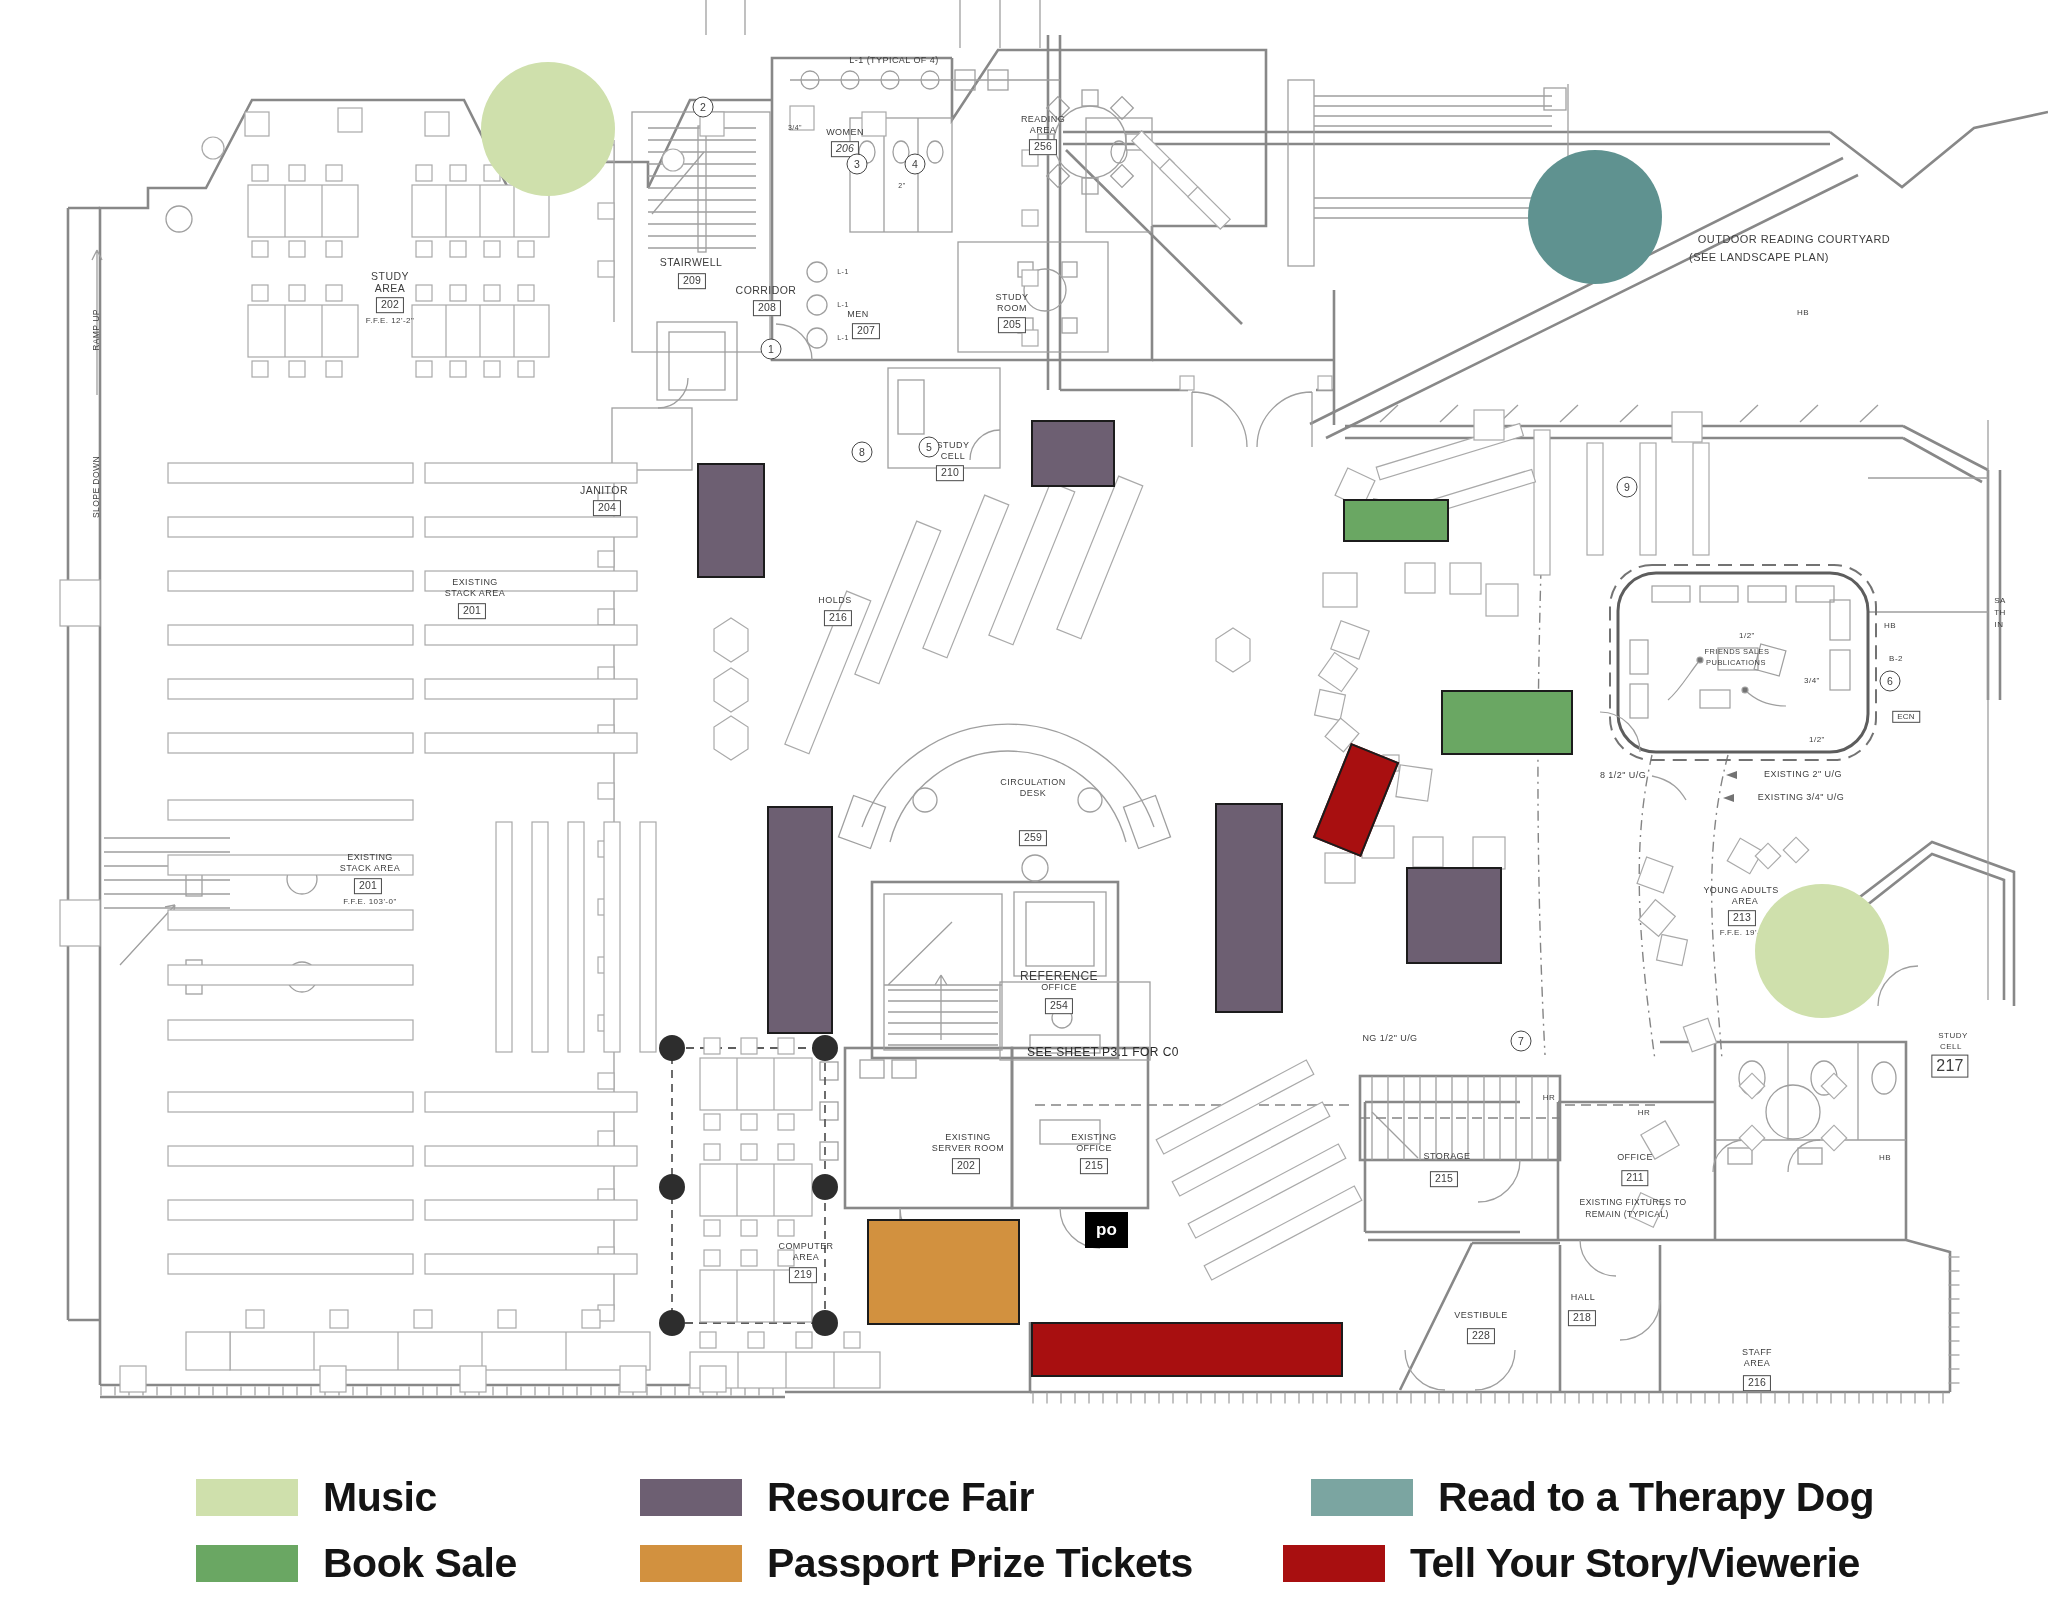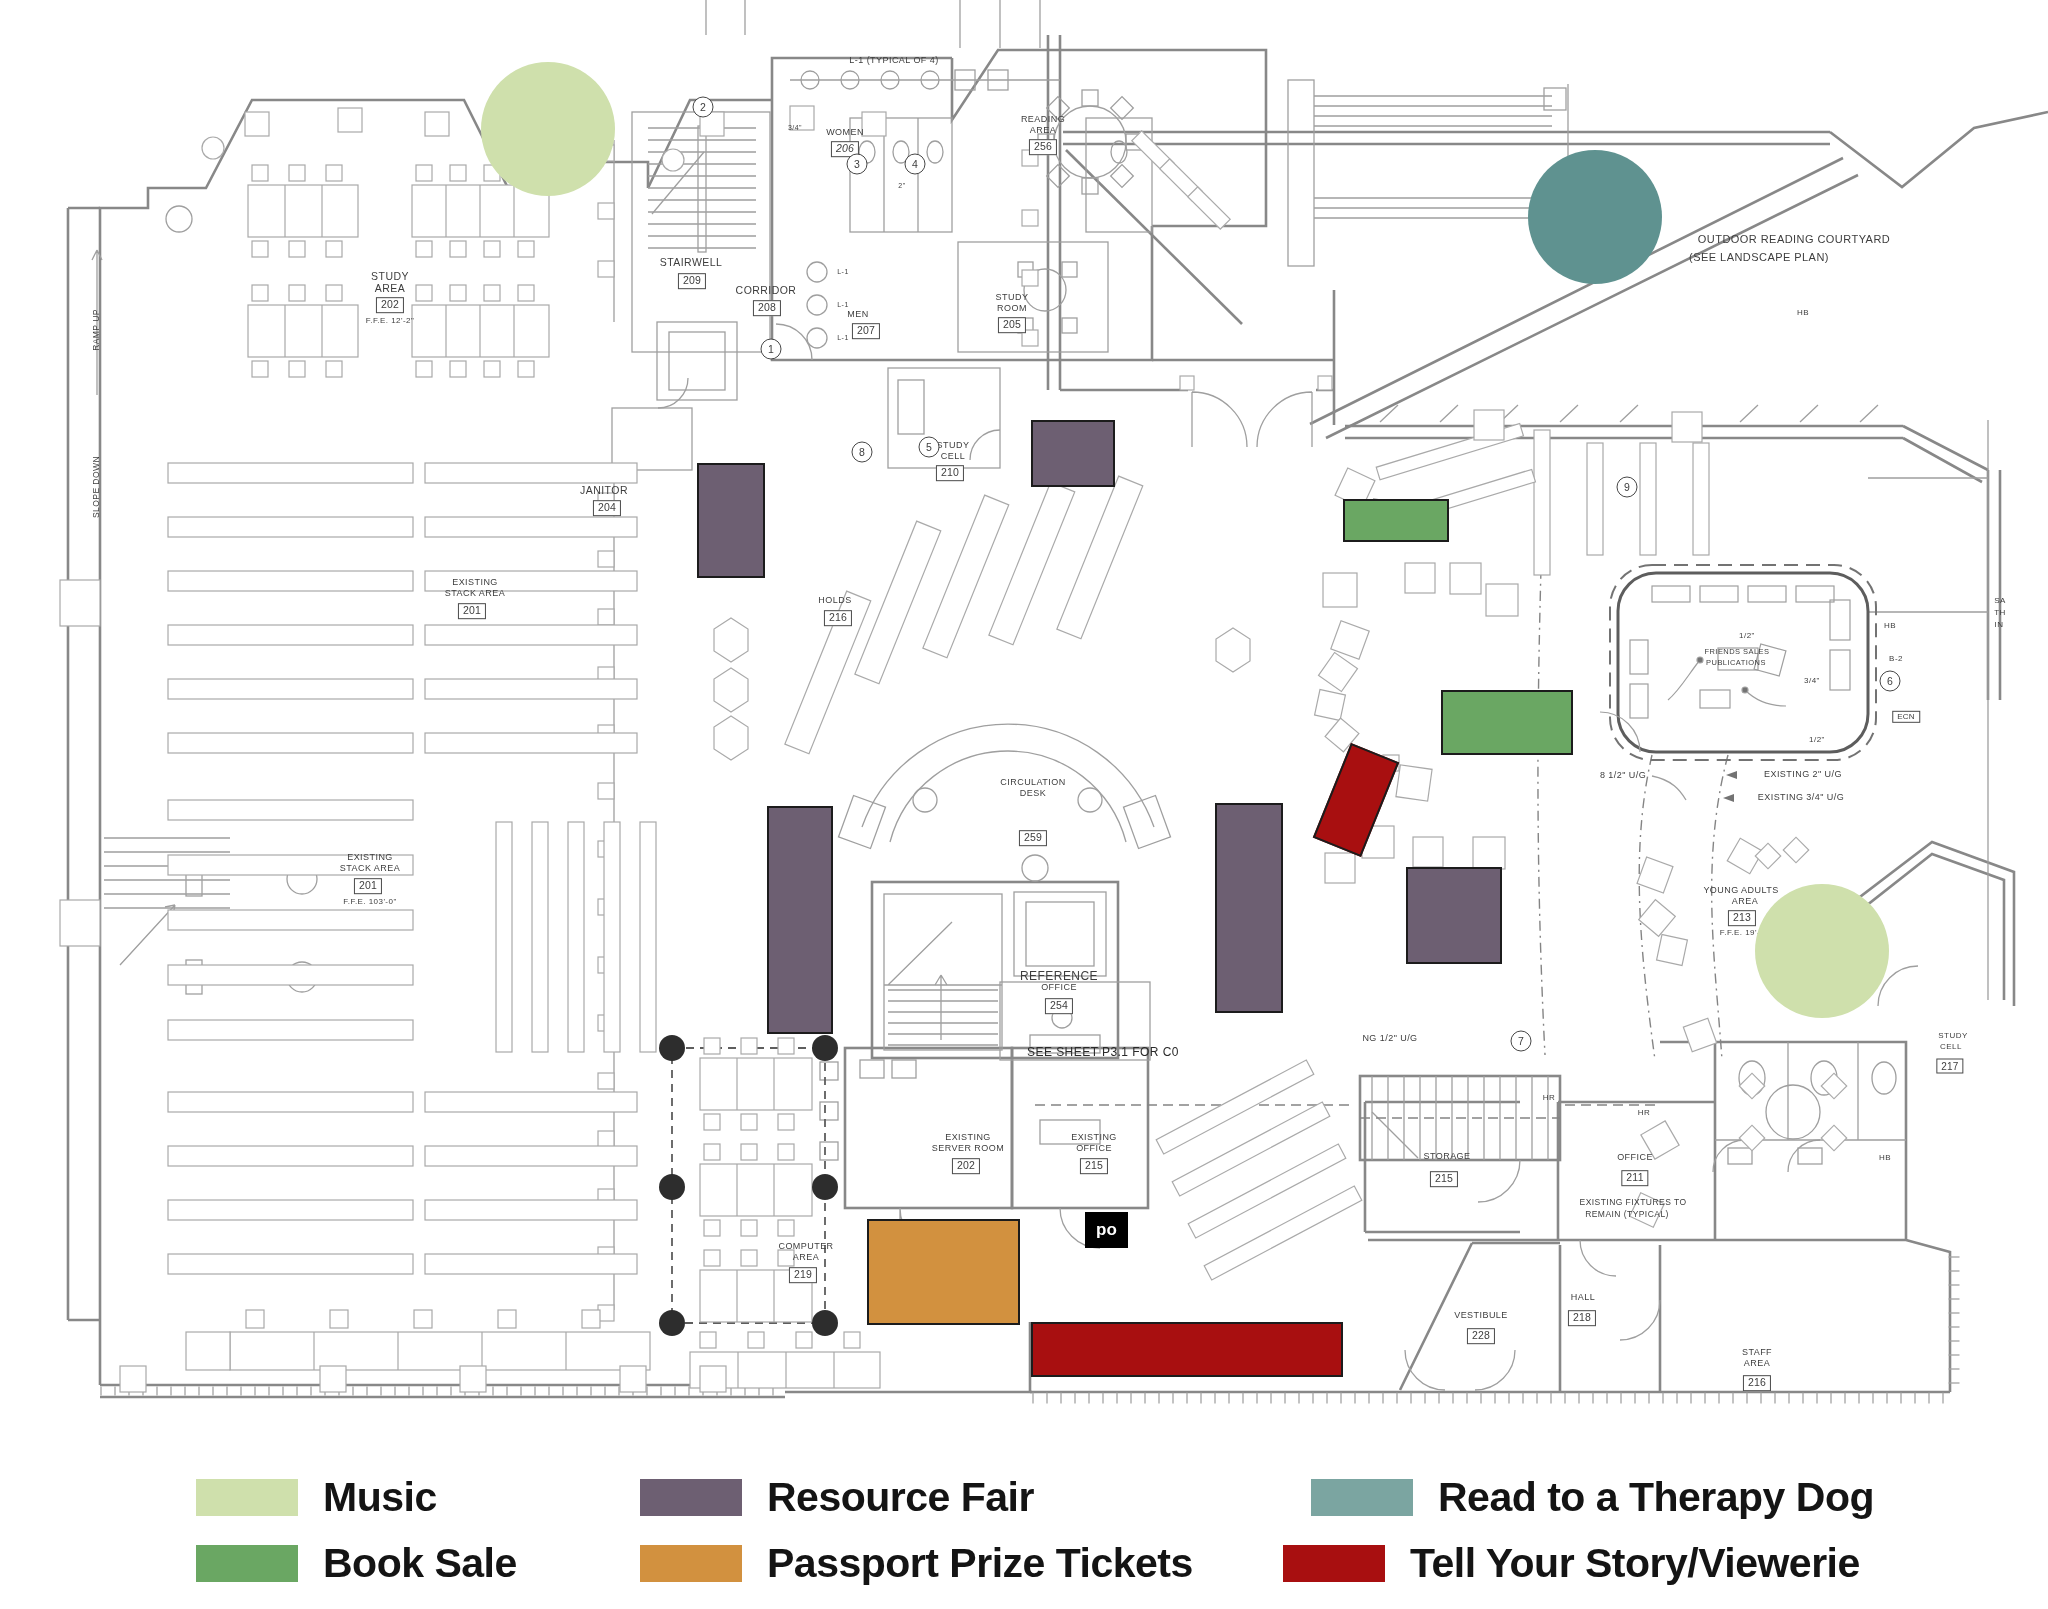--- a/index.html
+++ b/index.html
@@ -494,21 +494,21 @@
       <div class="plabel" style="left: 1747px; top: 636px; font-size: 8px; transform: translate(-50%, -50%);">1/2"</div>
       <div class="plabel" style="left: 1812px; top: 681px; font-size: 8px; transform: translate(-50%, -50%);">3/4"</div>
       <div class="plabel" style="left: 1817px; top: 740px; font-size: 8px; transform: translate(-50%, -50%);">1/2"</div>
       <div class="plabel" style="left: 1890px; top: 626px; font-size: 8px; transform: translate(-50%, -50%);">HB</div>
       <div class="plabel" style="left: 1896px; top: 659px; font-size: 8px; transform: translate(-50%, -50%);">B-2</div>
       <div class="plabel boxed" style="left: 1906px; top: 717px; font-size: 8px; transform: translate(-50%, -50%);">ECN</div>
       <div class="plabel" style="left: 1803px; top: 313px; font-size: 8px; transform: translate(-50%, -50%);">HB</div>
       <div class="plabel" style="left: 1885px; top: 1158px; font-size: 8px; transform: translate(-50%, -50%);">HB</div>
       <div class="plabel" style="left: 1953px; top: 1036px; font-size: 8px; transform: translate(-50%, -50%);">STUDY</div>
       <div class="plabel" style="left: 1951px; top: 1047px; font-size: 8px; transform: translate(-50%, -50%);">CELL</div>
-      <div class="plabel boxed" style="left: 1950px; top: 1066px; font-size: 10px; transform: translate(-50%, -50%);">217</div>
+      <div class="plabel boxed" style="left: 1950px; top: 1066px; font-size: 16px; transform: translate(-50%, -50%);">217</div>
       <div class="plabel" style="left: 2000px; top: 601px; font-size: 8px; transform: translate(-50%, -50%);">SA</div>
       <div class="plabel" style="left: 2000px; top: 613px; font-size: 8px; transform: translate(-50%, -50%);">TH</div>
       <div class="plabel" style="left: 1999px; top: 625px; font-size: 8px; transform: translate(-50%, -50%);">IN</div>
       <div class="plabel" style="left: 843px; top: 272px; font-size: 7px; transform: translate(-50%, -50%);">L-1</div>
       <div class="plabel" style="left: 843px; top: 305px; font-size: 7px; transform: translate(-50%, -50%);">L-1</div>
       <div class="plabel" style="left: 843px; top: 338px; font-size: 7px; transform: translate(-50%, -50%);">L-1</div>
       <div class="plabel" style="left: 795px; top: 128px; font-size: 7px; transform: translate(-50%, -50%);">3/4"</div>
       <div class="plabel" style="left: 902px; top: 186px; font-size: 7px; transform: translate(-50%, -50%);">2"</div>
       <div class="plabel circled" style="left: 771px; top: 349px; font-size: 10.5px; transform: translate(-50%, -50%);">1</div>
       <div class="plabel circled" style="left: 703px; top: 107px; font-size: 10.5px; transform: translate(-50%, -50%);">2</div>

